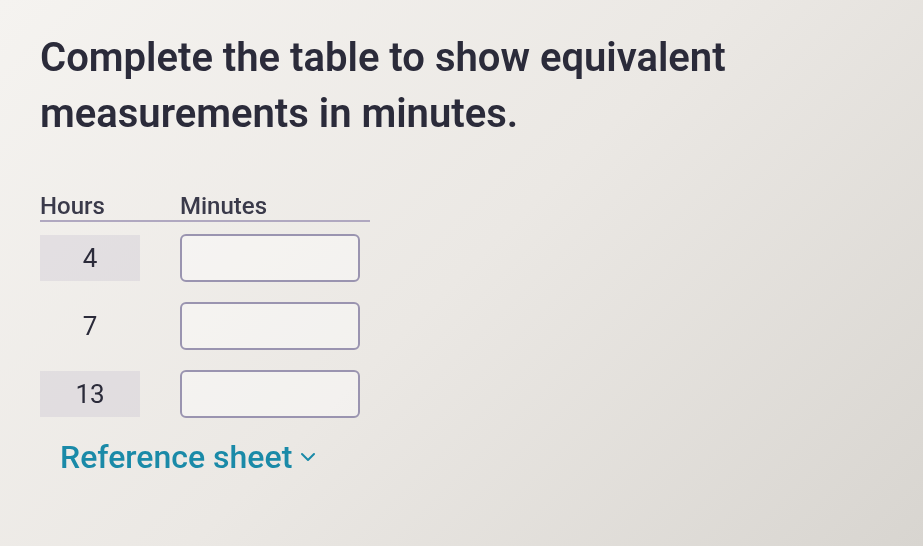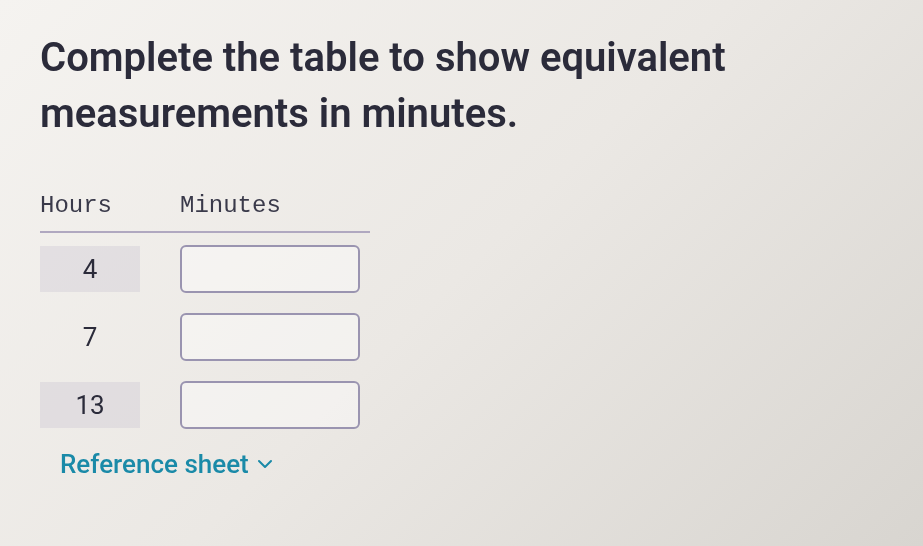--- a/index.html
+++ b/index.html
@@ -19,23 +19,21 @@
       font-size: 40px;
       font-weight: 600;
       color: #2b2b3a;
       line-height: 1.4;
       margin-bottom: 50px;
     }
     .column-header {
       font-size: 24px;
       font-weight: 500;
       color: #3a3a4a;
-      padding-bottom: 12px;
       margin-bottom: 8px;
-      font-family: Liberation Mono, monospace;
     }
     .header-row {
       display: flex;
       gap: 40px;
       border-bottom: 2px solid #b0a8c0;
       margin-bottom: 12px;
     }
     .header-row .column-header {
       margin-bottom: 0;
     }
@@ -72,21 +70,21 @@
       border-radius: 6px;
       background: rgba(255, 255, 255, 0.4);
       font-size: 22px;
       padding: 0 12px;
       color: #2b2b3a;
     }
     .reference-link {
       display: inline-flex;
       align-items: center;
       gap: 8px;
-      font-size: 26px;
+      font-size: 32px;
       font-weight: 500;
       color: #1a8aa8;
       cursor: pointer;
       margin-left: 20px;
       margin-top: 20px;
     }
     .chevron-icon {
       width: 16px;
       height: 16px;
       display: inline-flex;

